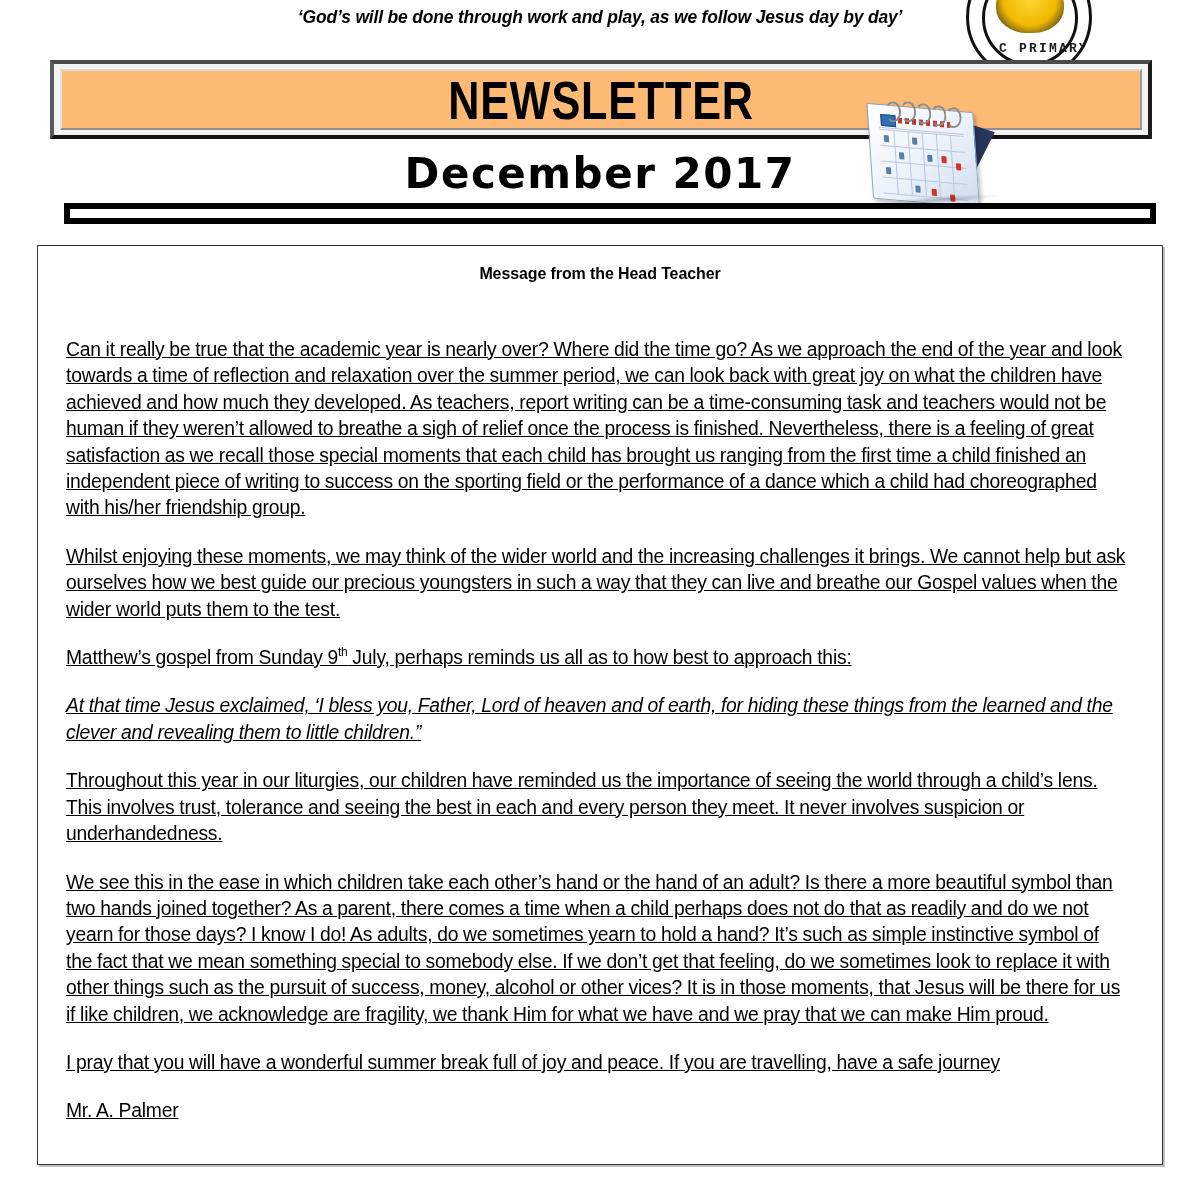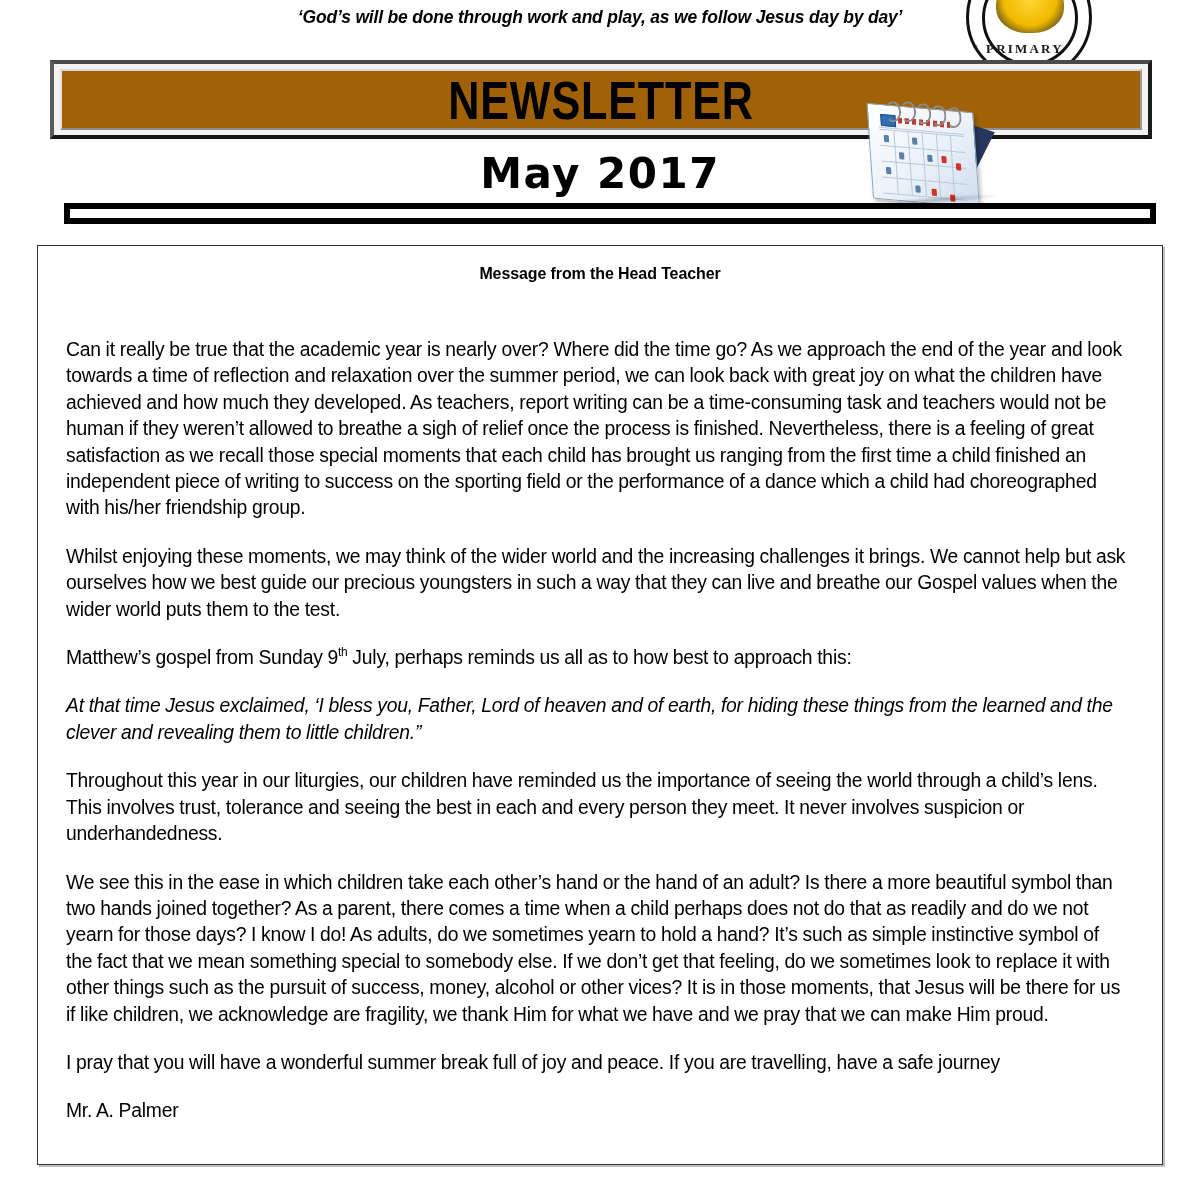--- a/index.html
+++ b/index.html
@@ -62,22 +62,22 @@
     position: absolute;
     left: 27px; top: 20px;
     width: 68px; height: 56px;
     border-radius: 50% 50% 45% 45%;
     background: radial-gradient(ellipse at 50% 40%, #ffd733 0%, #f0b800 55%, #2b2b2b 92%);
   }
   #crest-text-arc {
     position: absolute;
     left: 0; top: 84px;
     width: 120px;
-    text-align: left;
-    font-family: Liberation Serif, serif;
+    text-align: right;
+    font-family: Liberation Mono, monospace;
     font-weight: bold;
     font-size: 13px;
     letter-spacing: 2.2px;
     color: #1a1a1a;
   }
 
   
   #newsletter-box {
     position: absolute;
     left: 50px;
@@ -88,21 +88,21 @@
     background: #f3f3f3;
     border-top: 4px solid #4a4a4a;
     border-left: 4px solid #5a5a5a;
     border-right: 4px solid #1c1c1c;
     border-bottom: 4px solid #151515;
   }
   #newsletter-box-inner {
     position: absolute;
     left: 6px; top: 5px;
     right: 6px; bottom: 5px;
-    background: #a16207;
+    background: #fdba74;
     border-top: 2px solid #d8d8d8;
     border-left: 2px solid #e2e2e2;
     border-right: 2px solid #9a9a9a;
     border-bottom: 2px solid #8f8f8f;
     box-sizing: border-box;
   }
   #newsletter-title {
     position: absolute;
     left: 0; right: 0;
     top: 50%;
@@ -239,20 +239,21 @@
     font-family: "Liberation Sans", sans-serif;
     font-weight: bold;
     font-size: 17px;
     letter-spacing: -0.1px;
     margin-top: 6px;
     transform: scaleX(0.94);
   }
   #letter-body {
     margin-top: 52px;
     padding: 0 3px 0 14px;
+    text-decoration: underline;
   }
   .para {
     font-family: "Liberation Sans", sans-serif;
     font-size: 19.6px;
     line-height: 26.4px;
     letter-spacing: -0.22px;
     word-spacing: -0.3px;
     margin: 0 0 22px 0;
     text-align: left;
     transform: scaleX(0.985);
@@ -283,21 +284,21 @@
   <div id="crest-sun"></div>
   <div id="crest-text-arc">C PRIMARY</div>
 </div>
 
 <div id="newsletter-box">
   <div id="newsletter-box-inner">
     <div id="newsletter-title">NEWSLETTER</div>
   </div>
 </div>
 
-<div id="issue-date">May 2017</div>
+<div id="issue-date">December 2017</div>
 
 <div id="calendar-graphic">
   <div id="cal-back-panel"></div>
   <div id="cal-front-page">
     <div id="cal-header-strip">
       <div id="cal-logo-chip"></div>
       <div id="cal-title-bar"></div>
     </div>
     <div class="cal-grid-row" style="top:24px"></div>
     <div class="cal-grid-row" style="top:40px"></div>

